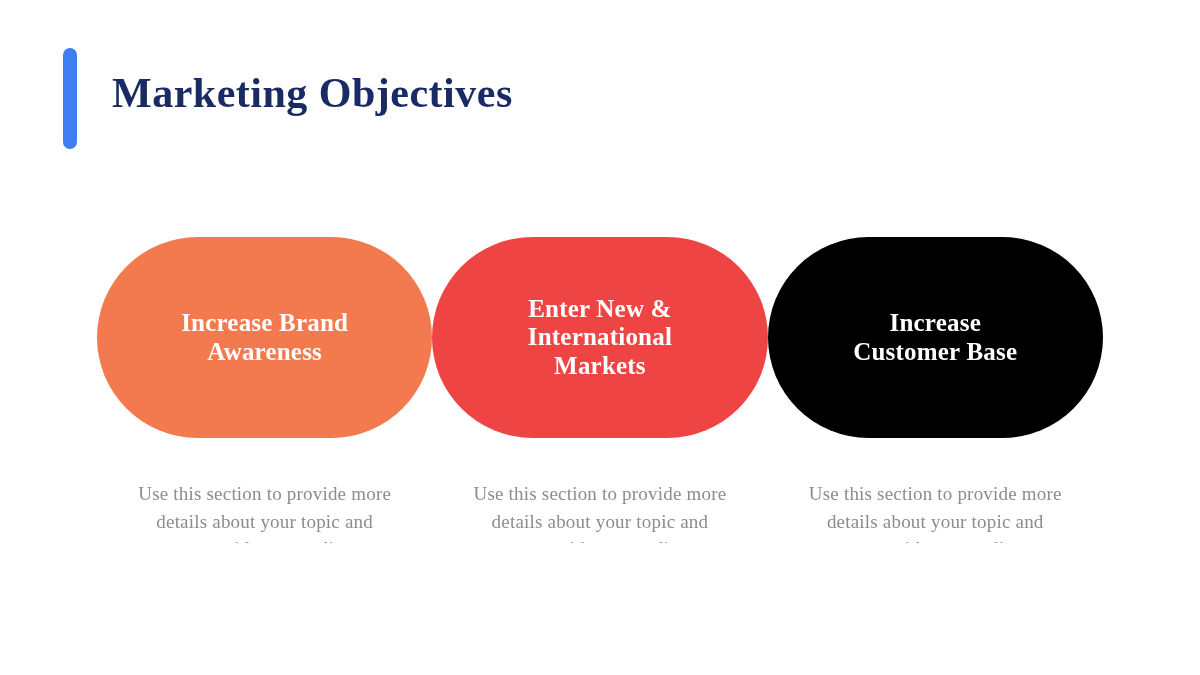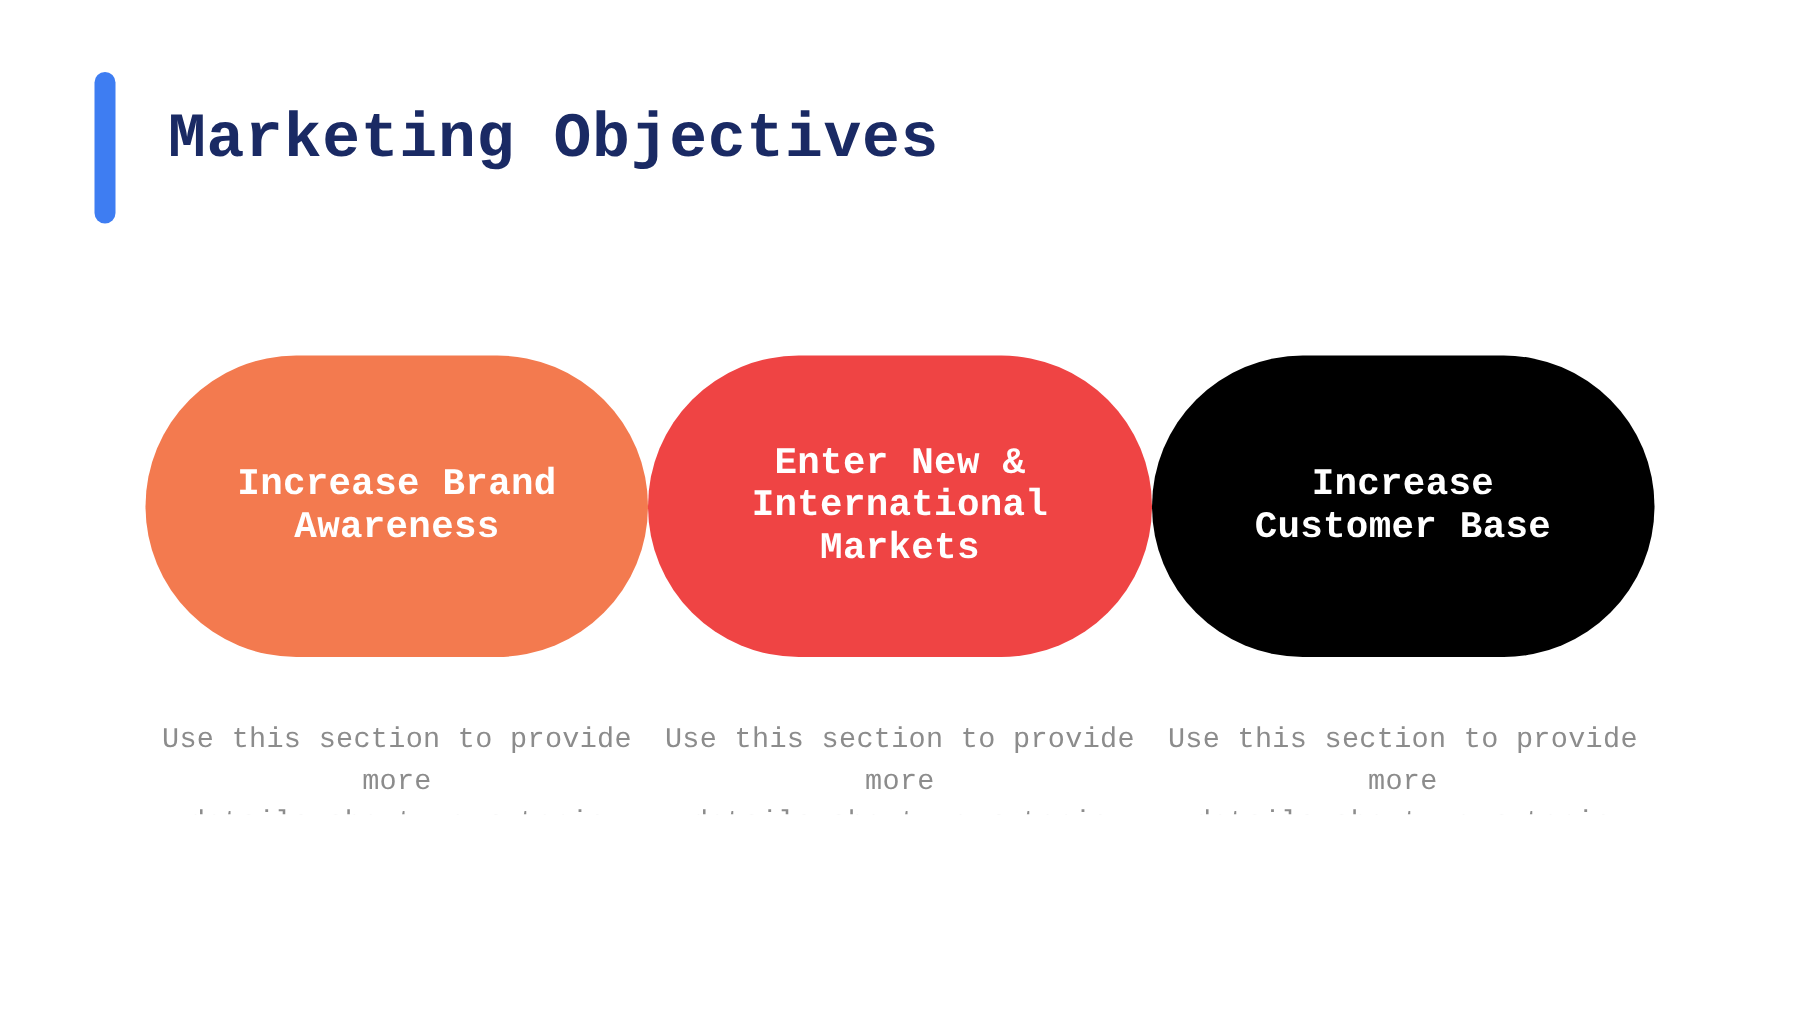--- a/index.html
+++ b/index.html
@@ -6,21 +6,21 @@
     margin: 0;
     padding: 0;
     background: #ffffff;
   }
   .slide {
     position: relative;
     width: 1200px;
     height: 543px;
     background: #ffffff;
     overflow: hidden;
-    font-family: Liberation Mono, monospace;
+    font-family: Liberation Serif, serif;
   }
   .accent-bar {
     position: absolute;
     left: 63px;
     top: 48px;
     width: 14px;
     height: 101px;
     border-radius: 8px;
   }
   .title {

